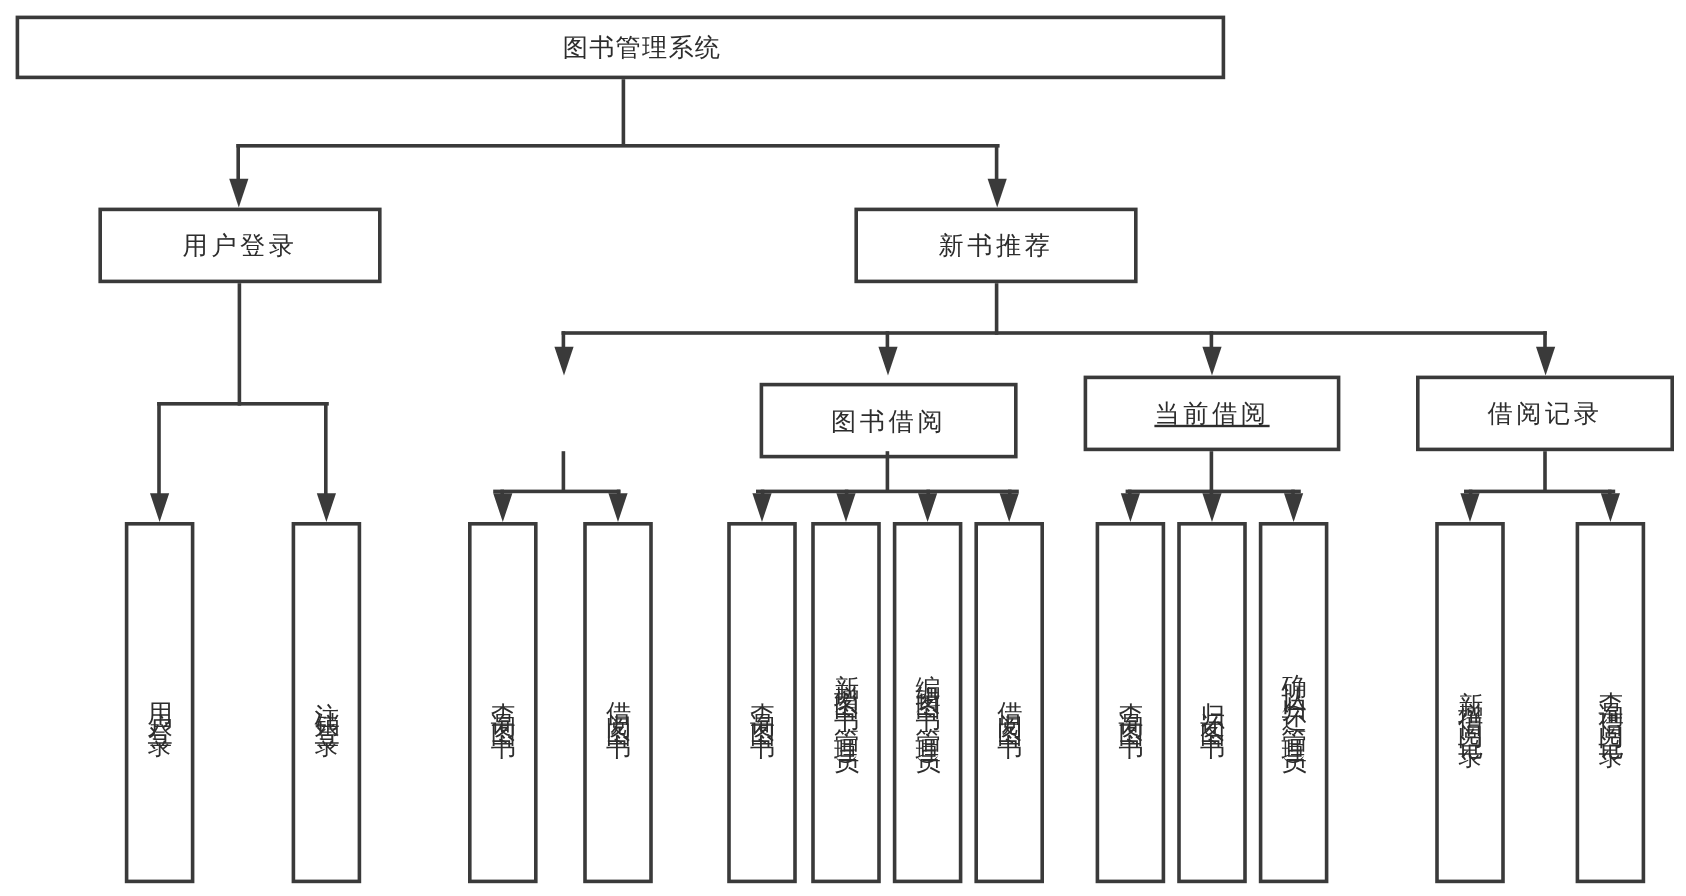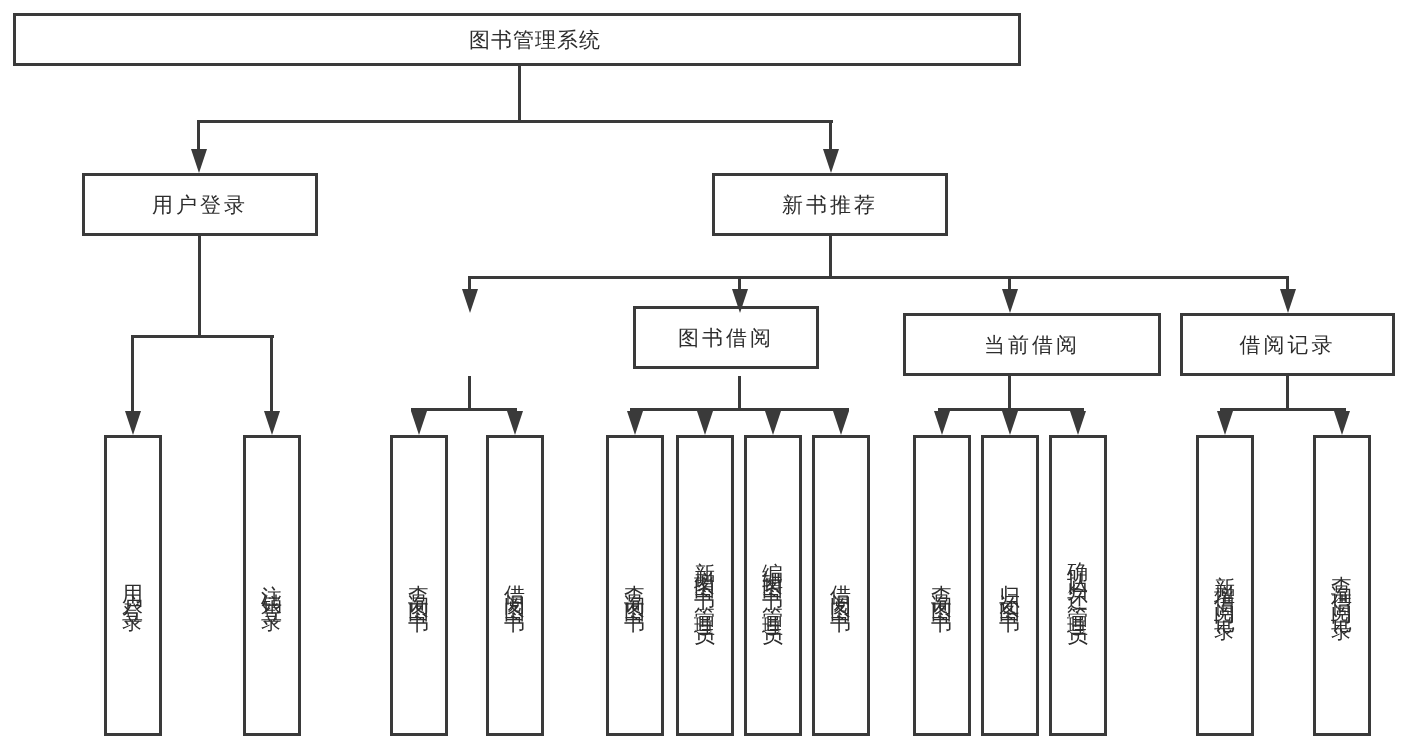--- a/index.html
+++ b/index.html
@@ -100,24 +100,24 @@
     <span class="hlabel root-label">图书管理系统</span>
   </div>
 
   <div class="box" style="left:82px;top:173px;width:236px;height:63px;">
     <span class="hlabel">用户登录</span>
   </div>
   <div class="box" style="left:712px;top:173px;width:236px;height:63px;">
     <span class="hlabel">新书推荐</span>
   </div>
 
-  <div class="box" style="left:633px;top:306px;width:186px;height:63px;">
+  <div class="box" style="left:633px;top:319px;width:215px;height:63px;">
     <span class="hlabel">图书借阅</span>
   </div>
-  <div class="box" style="left:903px;top:313px;width:258px;height:63px;">
+  <div class="box" style="left:903px;top:313px;width:214px;height:63px;text-decoration:underline;">
     <span class="hlabel">当前借阅</span>
   </div>
   <div class="box" style="left:1180px;top:313px;width:215px;height:63px;">
     <span class="hlabel">借阅记录</span>
   </div>
 
   <div class="box" style="left:104px;top:435px;width:58px;height:301px;">
     <span class="vlabel">用户登录</span>
   </div>
   <div class="box" style="left:243px;top:435px;width:58px;height:301px;">

